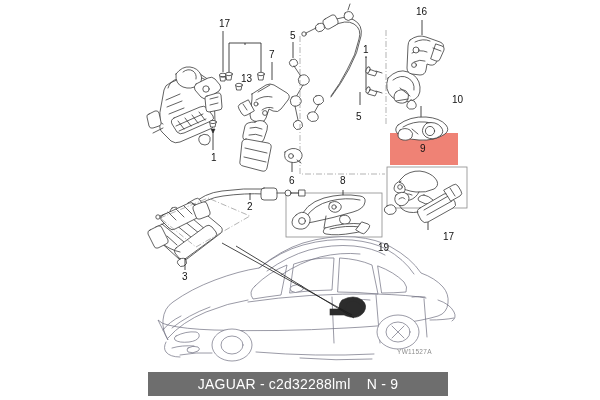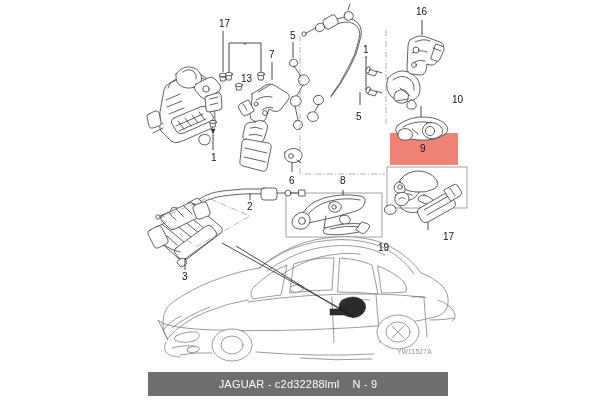--- a/index.html
+++ b/index.html
@@ -25,21 +25,21 @@
   }
   #footer-bar{
     position:absolute;
     left:148px;top:372px;
     width:300px;height:24px;
     background:#6e6e6e;
     display:flex;align-items:center;justify-content:center;
   }
   #footer-text{
     color:#ffffff;
-    font-size:11px;
+    font-size:14px;
     font-family:"Liberation Sans", sans-serif;
     letter-spacing:0.2px;
     white-space:pre;
   }
   #watermark{
     position:absolute;
     left:397px;top:348px;
     font-size:6.5px;
     color:#8d8d8d;
     letter-spacing:0.3px;

